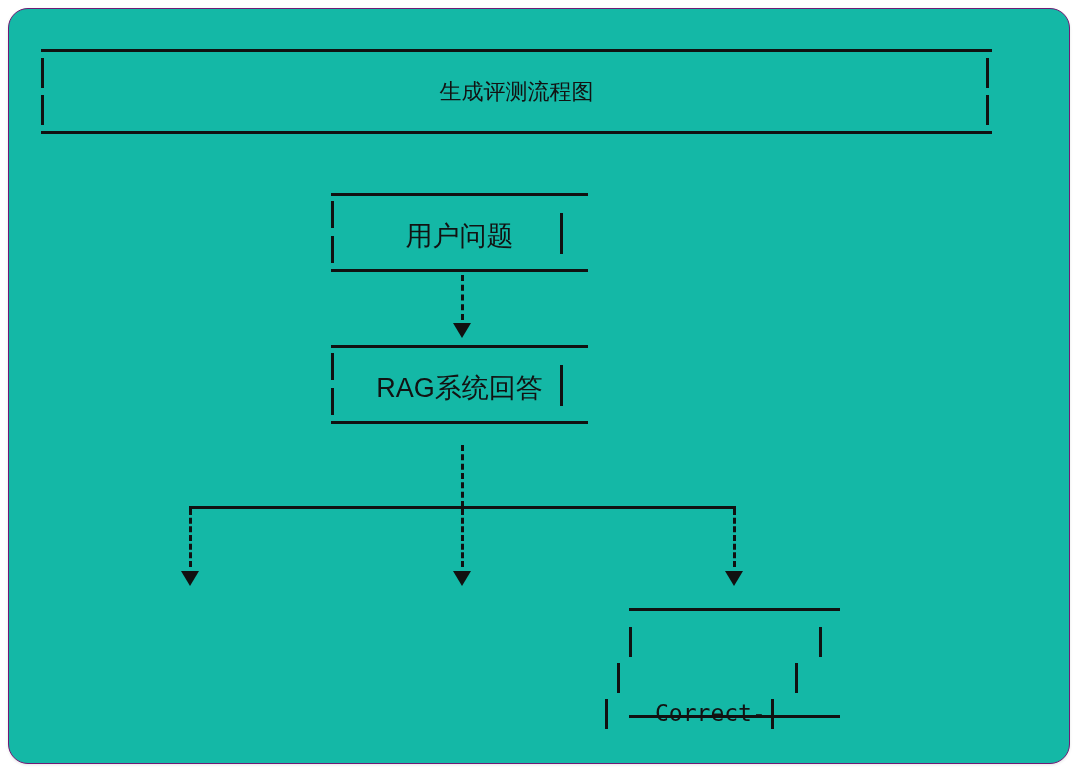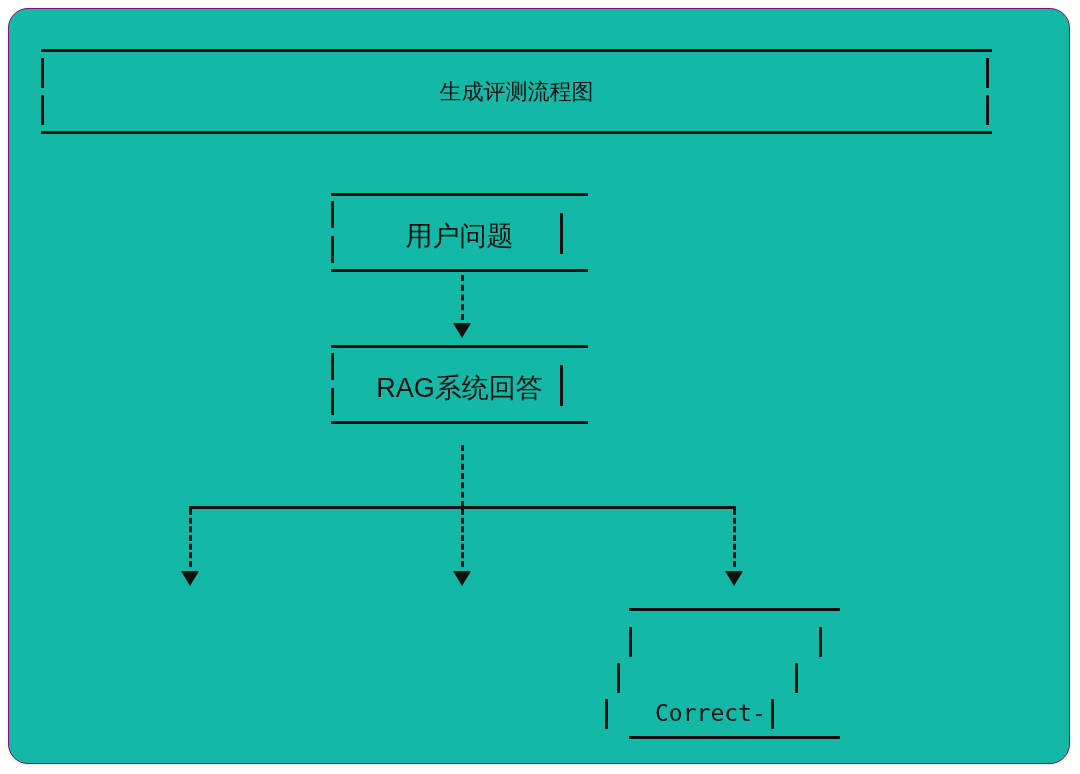--- a/index.html
+++ b/index.html
@@ -146,21 +146,21 @@
     <div class="arrow" style="left:172px; top:562px;"></div>
 
     <div class="dash-v" style="left:452px; top:500px; height:58px;"></div>
     <div class="arrow" style="left:444px; top:562px;"></div>
 
     <div class="dash-v" style="left:724px; top:500px; height:58px;"></div>
     <div class="arrow" style="left:716px; top:562px;"></div>
 
 
 
-    <div class="ascii-box" style="left:620px; top:599px; width:211px; height:131px;">
+    <div class="ascii-box" style="left:620px; top:599px; width:211px; height:110px;">
       <div class="rule top"></div>
       <div class="rule bottom"></div>
       <div class="bar" style="left:0px; top:19px; height:30px;"></div>
       <div class="bar" style="left:-12px; top:55px; height:30px;"></div>
       <div class="bar" style="left:-24px; top:91px; height:30px;"></div>
       <div class="bar" style="left:190px; top:19px; height:30px;"></div>
       <div class="bar" style="left:166px; top:55px; height:30px;"></div>
       <div class="bar" style="left:142px; top:91px; height:30px;"></div>
       <div class="mono-lines" style="left:26px; top:20px;">
         <div>Correct-</div>

